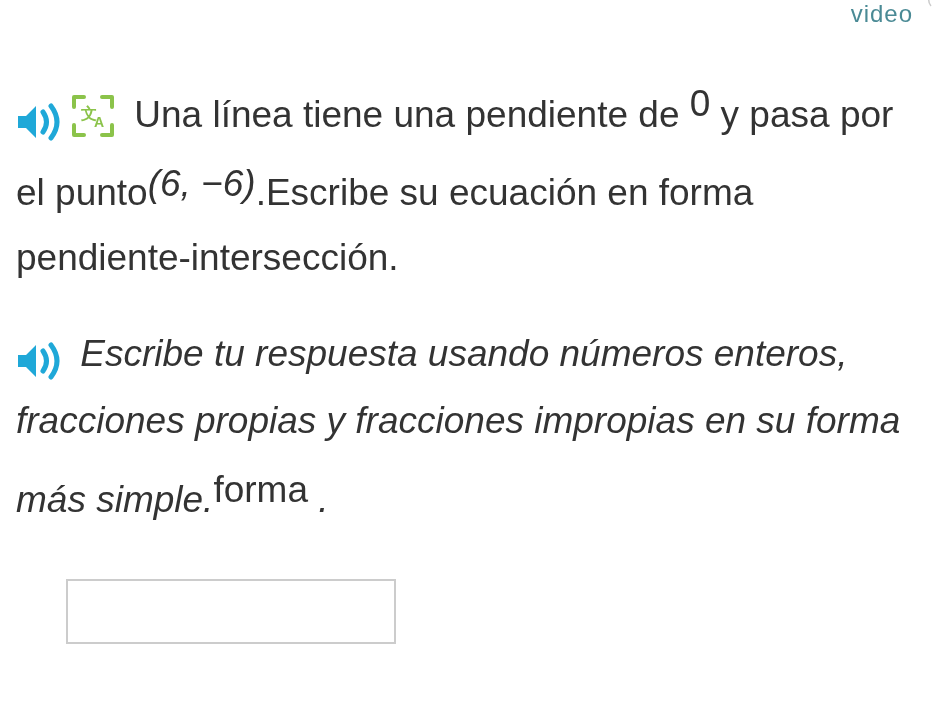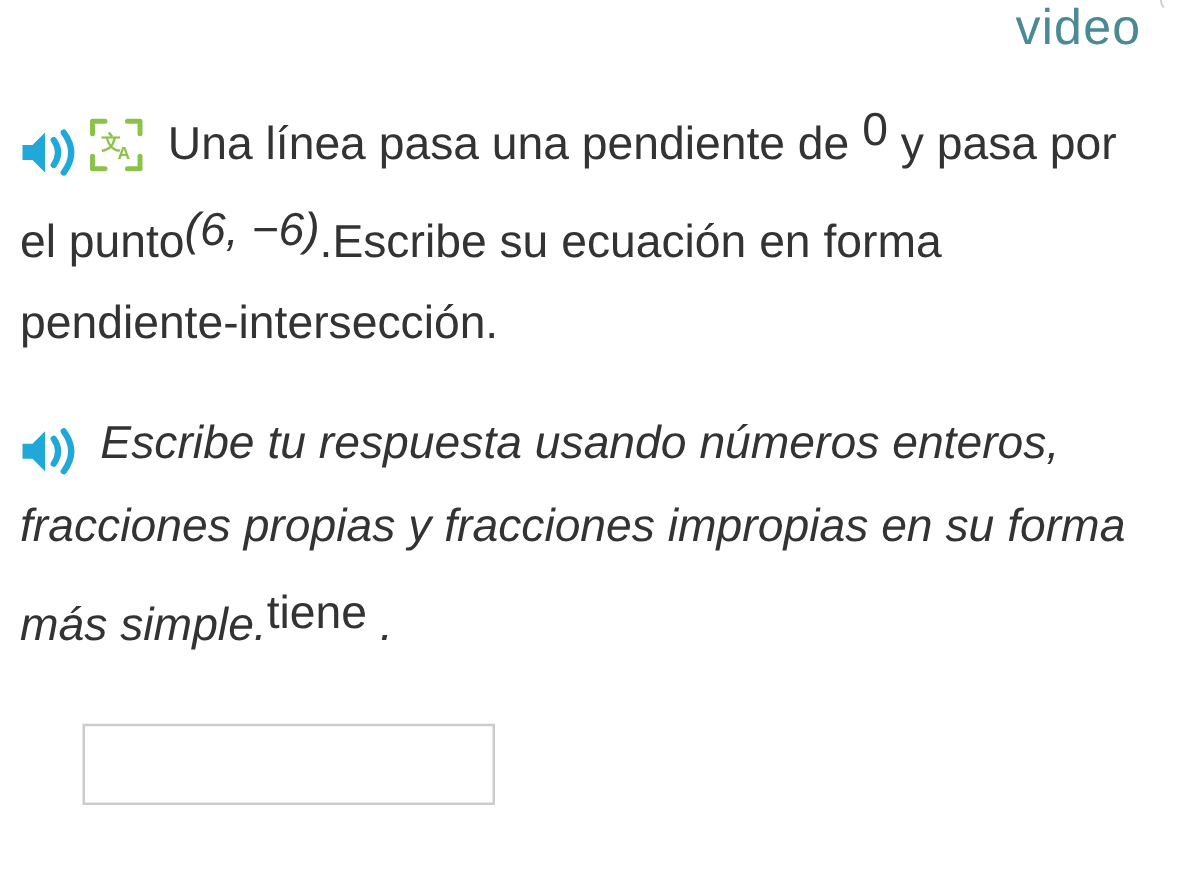--- a/index.html
+++ b/index.html
@@ -14,21 +14,21 @@
       height: 713px;
       position: relative;
       padding: 0 16px;
       color: #333333;
     }
     .video-link {
       position: absolute;
       top: 0;
       right: 30px;
       color: #4a8a95;
-      font-size: 40px;
+      font-size: 24px;
       font-weight: 400;
       letter-spacing: 1px;
     }
     .circle-icon {
       position: absolute;
       top: -10px;
       right: -4px;
       width: 20px;
       height: 20px;
     }
@@ -120,29 +120,29 @@
     </span><span class="translate-icon">
       <svg viewBox="0 0 46 46" width="46" height="46">
         <path d="M 4 4 L 14 4 M 4 4 L 4 14" fill="none" stroke="#8bc34a" stroke-width="4" stroke-linecap="round"></path>
         <path d="M 32 4 L 42 4 M 42 4 L 42 14" fill="none" stroke="#8bc34a" stroke-width="4" stroke-linecap="round"></path>
         <path d="M 4 32 L 4 42 M 4 42 L 14 42" fill="none" stroke="#8bc34a" stroke-width="4" stroke-linecap="round"></path>
         <path d="M 42 32 L 42 42 M 42 42 L 32 42" fill="none" stroke="#8bc34a" stroke-width="4" stroke-linecap="round"></path>
         <text x="11" y="26" font-size="16" fill="#8bc34a" font-family="Arial" font-weight="bold">文</text>
         <text x="24" y="34" font-size="14" fill="#8bc34a" font-family="Arial" font-weight="bold">A</text>
       </svg>
     </span>
-    <span>Una línea pasa una pendiente de </span><span class="sup-val">0</span><span> y pasa por el punto</span><span class="point-paren">(6, −6)</span><span>.Escribe su ecuación en forma pendiente-intersección.</span>
+    <span>Una línea tiene una pendiente de </span><span class="sup-val">0</span><span> y pasa por el punto</span><span class="point-paren">(6, −6)</span><span>.Escribe su ecuación en forma pendiente-intersección.</span>
   </p>
 
   <p class="instruction">
     <span class="speaker-icon">
       <svg viewBox="0 0 48 40" width="48" height="40">
         <path d="M 2 14 L 10 14 L 20 4 L 20 36 L 10 26 L 2 26 Z" fill="#1fa8d8"></path>
         <path d="M 27 10 Q 34 20 27 30" fill="none" stroke="#1fa8d8" stroke-width="5" stroke-linecap="round"></path>
         <path d="M 35 4 Q 47 20 35 36" fill="none" stroke="#1fa8d8" stroke-width="5" stroke-linecap="round"></path>
       </svg>
     </span>
-    <span>Escribe tu respuesta usando números enteros, fracciones propias y fracciones impropias en su forma más simple.</span><span class="forma-word">tiene</span><span> .</span>
+    <span>Escribe tu respuesta usando números enteros, fracciones propias y fracciones impropias en su forma más simple.</span><span class="forma-word">forma</span><span> .</span>
   </p>
 
   <input type="text" class="answer-box" value="" style="">
 
 </div>
 
 </body></html>

